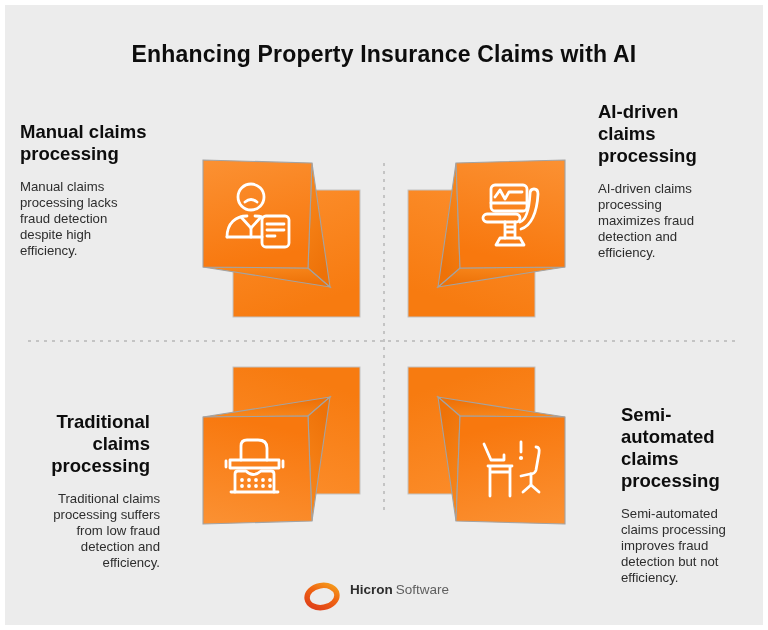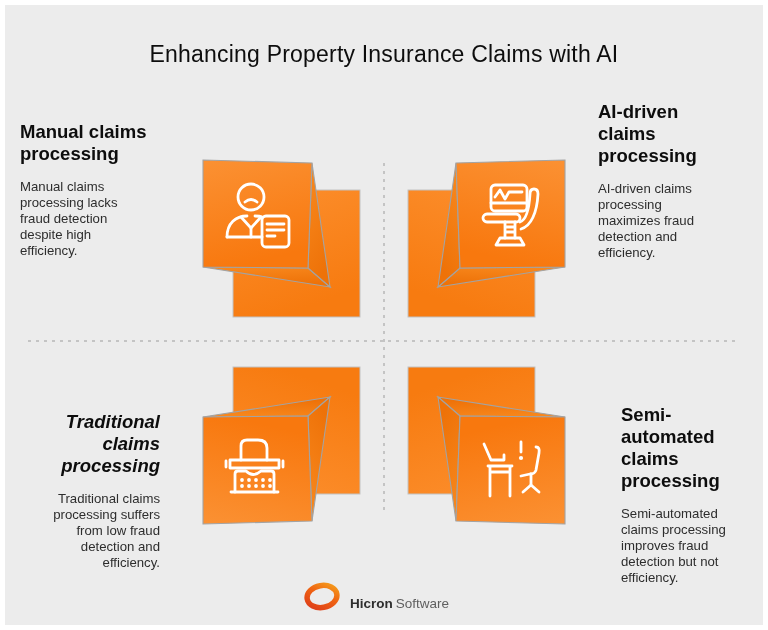--- a/index.html
+++ b/index.html
@@ -3,53 +3,53 @@
 <meta charset="utf-8">
 <style>
   html,body{margin:0;padding:0;background:#fff;}
   .canvas{
     position:relative;width:768px;height:630px;background:var(--frame,#fff);
     font-family:"Liberation Sans",sans-serif;overflow:hidden;
   }
   .inner{position:absolute;left:5px;top:5px;right:5px;bottom:5px;background:var(--bg,#ececec);}
   .title{
     position:absolute;left:0;right:0;top:41px;text-align:center;
-    font-size:23px;font-weight:normal;color:var(--heading,#0d0d0d);letter-spacing:0.2px;
+    font-size:23px;font-weight:bold;color:var(--heading,#0d0d0d);letter-spacing:0.2px;
   }
   .txt{position:absolute;}
   .txt h2{
     margin:0;font-size:18.5px;line-height:22px;font-weight:bold;
     color:var(--heading,#111);white-space:pre-line;
   }
   .txt p{
     margin:14px 0 0 0;font-size:13.2px;line-height:16px;
     color:var(--body-text,#2d2d2d);white-space:pre-line;
   }
   .txt-tl{top:121px;right:598px;width:150px;text-align:left;}
   .txt-tl p{margin-right:22px;}
   .txt-tr{top:101px;left:598px;width:150px;text-align:left;}
   .txt-bl{top:411px;right:608px;width:150px;text-align:right;}
-  .txt-bl h2{font-style:italic;}
+  .txt-bl h2{margin-right:10px;}
   .txt-br{top:404px;left:598px;width:156px;text-align:left;margin-left:23px;}
   .qbox{position:absolute;width:175px;height:185px;}
   .box-tl{left:200px;top:150px;}
   .box-tr{left:393px;top:150px;}
   .box-bl{left:200px;top:349px;}
   .box-br{left:393px;top:349px;}
   .vdiv{
     position:absolute;left:383px;top:163px;width:2px;height:350px;
     background:repeating-linear-gradient(to bottom,var(--divider,#c4c4c4) 0 3px,transparent 3px 8px);
   }
   .hdiv{
     position:absolute;left:28px;top:340px;width:712px;height:2px;
     background:repeating-linear-gradient(to right,var(--divider,#c4c4c4) 0 3px,transparent 3px 8px);
   }
   .footer{
     position:absolute;left:0;right:16px;top:582px;
-    display:flex;justify-content:center;align-items:flex-end;gap:9px;
+    display:flex;justify-content:center;align-items:flex-start;gap:9px;
   }
   .brand{font-size:13.5px;color:#5f5f5f;}
   .brand b{color:#2e2e2e;font-weight:bold;margin-right:3px;}
   .boxshape{stroke:#a3a3a3;stroke-width:1.1;}
   .backsq{stroke:#c2c2c2;stroke-width:1;}
   .ic{fill:none;stroke:#ffffff;stroke-width:2.8;stroke-linecap:round;stroke-linejoin:round;}
   .icdot{fill:#ffffff;stroke:none;}
 </style>
 </head>
 <body>

